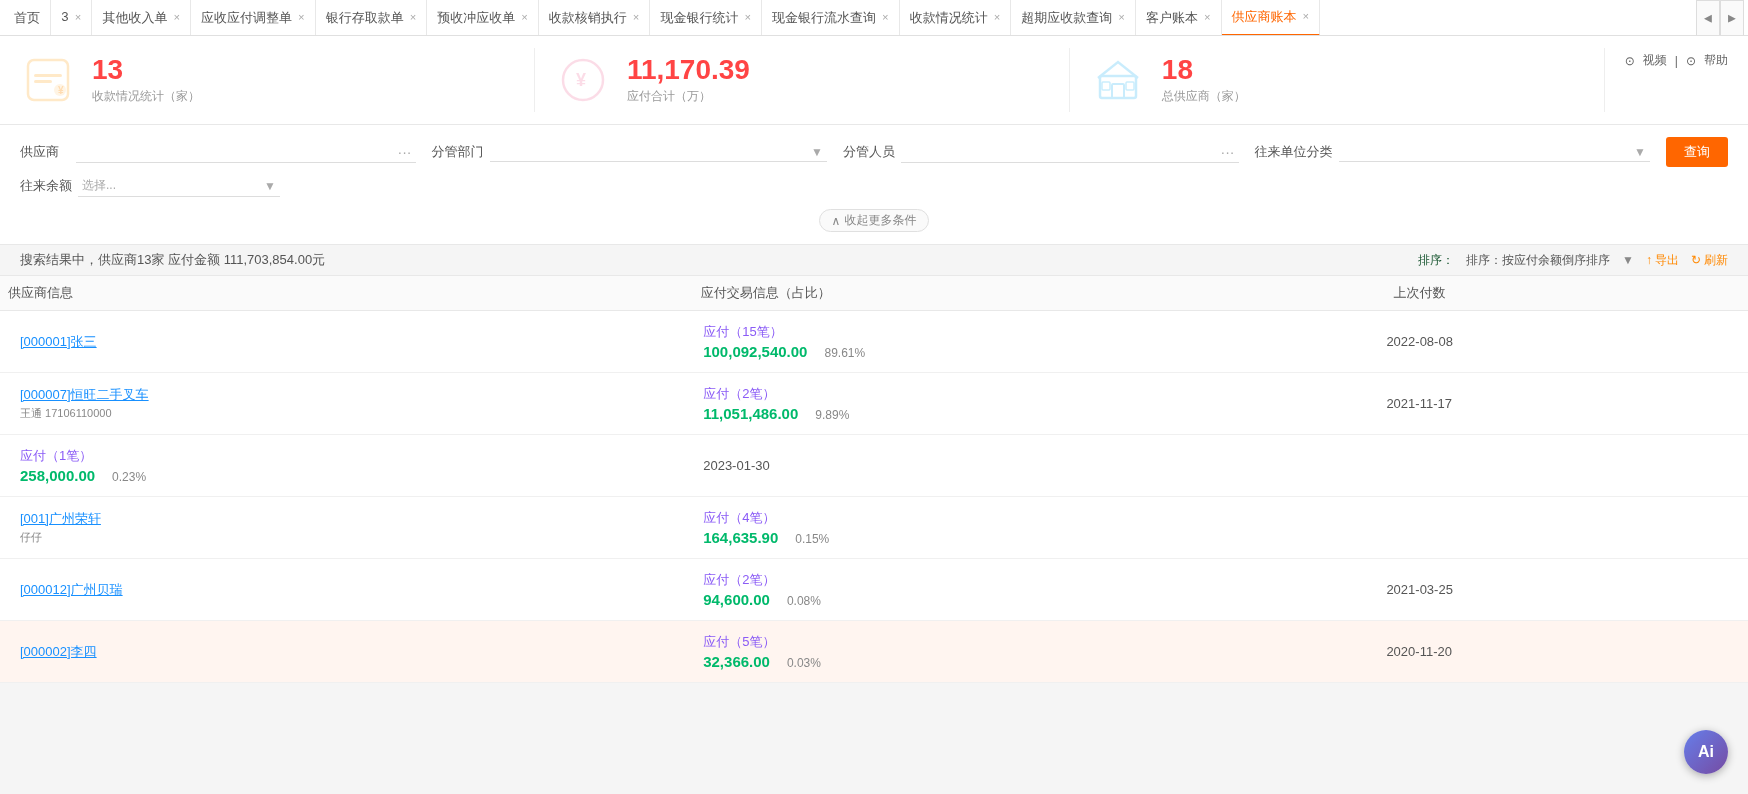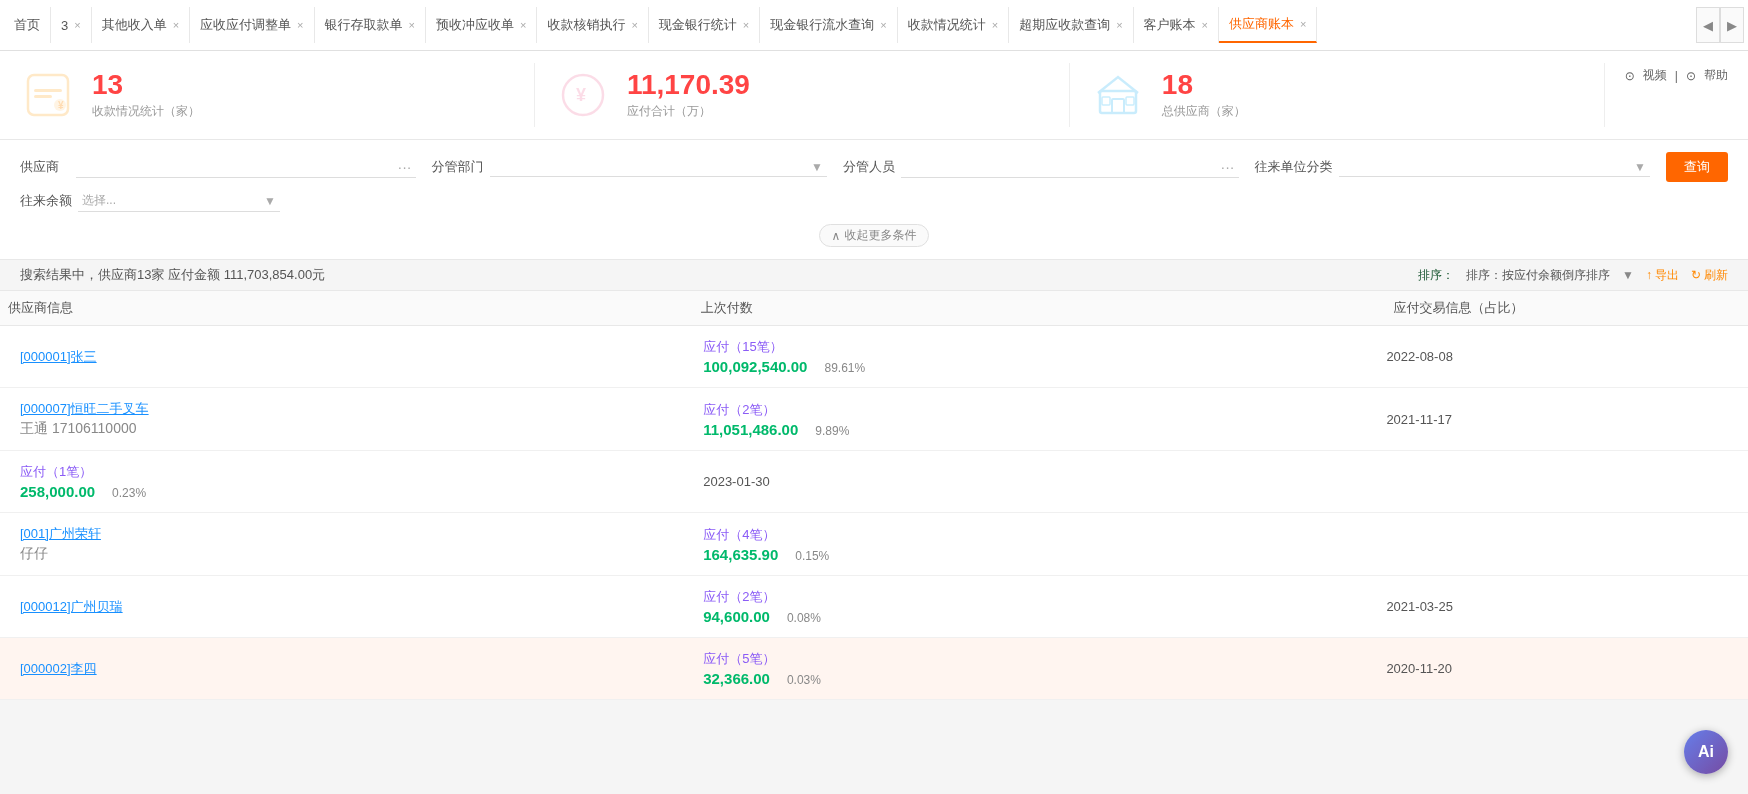--- a/index.html
+++ b/index.html
@@ -4,23 +4,24 @@
   <style>
     * { box-sizing: border-box; margin: 0; padding: 0; }
     body { font-family: 'Microsoft YaHei', Arial, sans-serif; font-size: 13px; background: #f5f5f5; color: #333; overflow-x: hidden; }
 
     
     .top-nav {
       display: flex;
       align-items: center;
       background: #fff;
       border-bottom: 1px solid #e0e0e0;
-      height: 51px;
+      height: 36px;
       padding: 8px 4px;
       overflow: hidden;
+      font-family: Liberation Mono, monospace;
     }
     .nav-tab {
       display: flex;
       align-items: center;
       padding: 0 10px;
       height: 36px;
       white-space: nowrap;
       cursor: pointer;
       font-size: 13px;
       color: #555;
@@ -198,21 +199,21 @@
     .table-row {
       display: grid;
       grid-template-columns: 2fr 2fr 1fr;
       padding: 12px 20px;
       border-bottom: 1px solid #f0f0f0;
       background: #fff;
       align-items: center;
     }
     .table-row.highlighted { background: #fff5f0; }
     .supplier-link { color: #1890ff; cursor: pointer; text-decoration: underline; font-size: 13px; }
-    .supplier-sub { color: #888; font-size: 14px; margin-top: 2px; }
+    .supplier-sub { color: #888; font-size: 11px; margin-top: 2px; }
     .tx-label { font-size: 13px; color: #8b5cf6; margin-bottom: 2px; }
     .tx-amount { font-size: 15px; color: #00b96b; font-weight: bold; cursor: pointer; }
     .tx-percent { font-size: 12px; color: #888; margin-left: 9px; }
     .tx-row { display: flex; align-items: baseline; gap: 8px; }
     .last-pay { font-size: 13px; color: #555; }
   </style>
 </head>
 <body>
 
 <div class="top-nav">
@@ -390,22 +391,22 @@
     <span class="refresh-btn">
       <span>↻</span>
       <span>刷新</span>
     </span>
   </div>
 </div>
 
 <div class="data-table">
   <div class="table-header">
     <div>供应商信息</div>
+    <div>应付交易信息（占比）</div>
     <div>上次付数</div>
-    <div>应付交易信息（占比）</div>
   </div>
 
   <div class="table-row">
     <div>
       <div class="supplier-link">[000001]张三</div>
     </div>
     <div>
       <div class="tx-label">应付（15笔）</div>
       <div class="tx-row">
         <span class="tx-amount">100,092,540.00</span>

